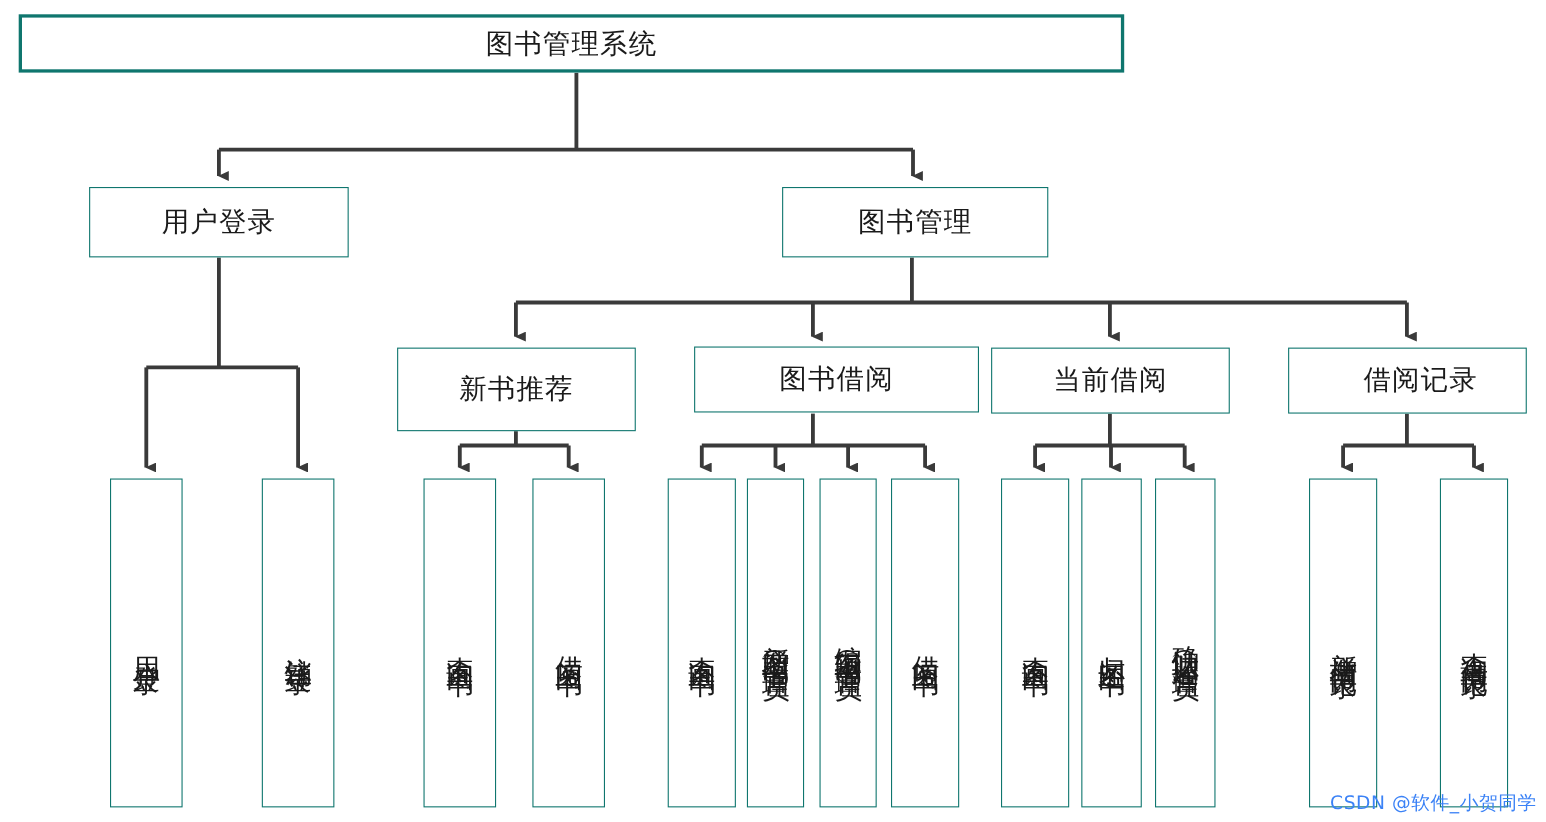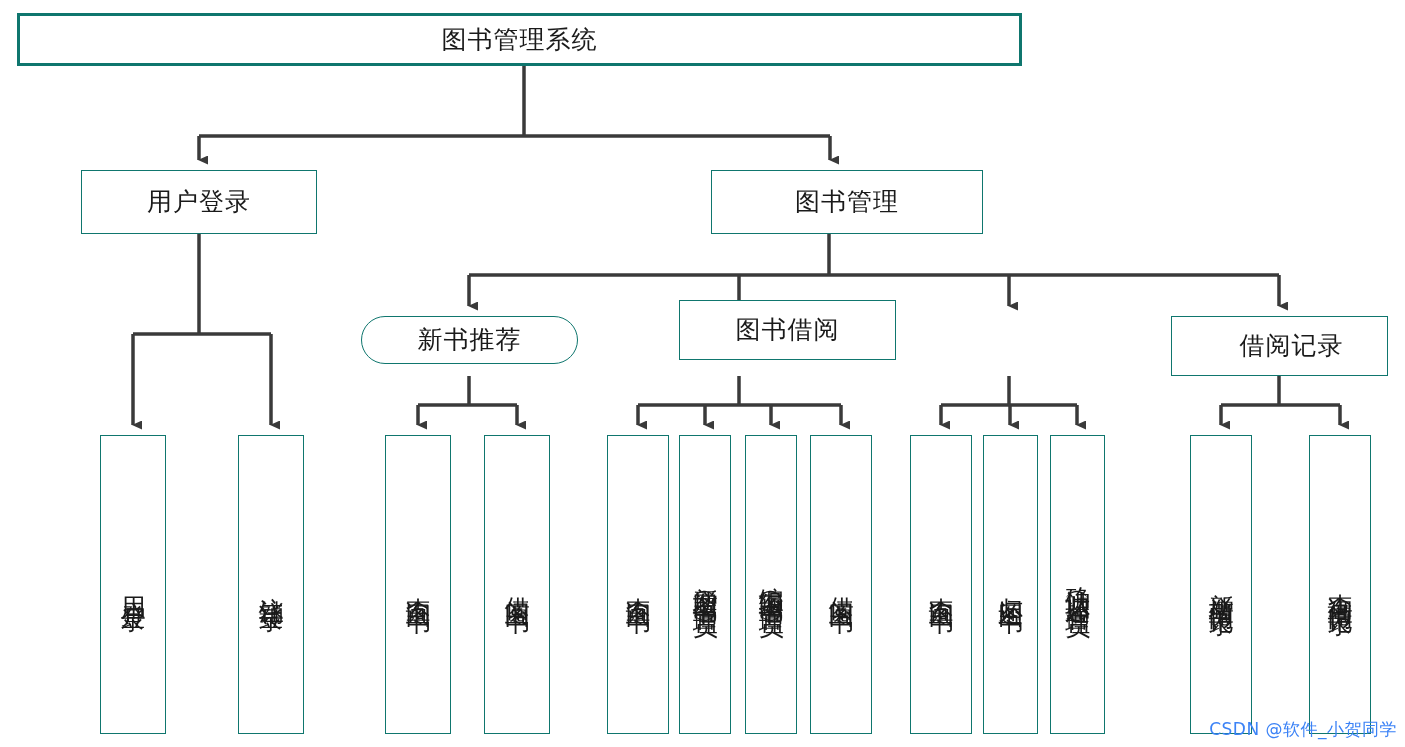--- a/index.html
+++ b/index.html
@@ -121,29 +121,32 @@
     </g>
   </svg>
 
   <div class="node h node-root" style="left:17px; top:13px; width:1005px; height:53px;">
     <span>图书管理系统</span>
   </div>
 
   <div class="node h" style="left:81px; top:170px; width:236px; height:64px;">
     <span>用户登录</span>
   </div>
-  <div class="node h" style="left:711px; top:170px; width:272px; height:64px;">
+  <div class="node h" style="left:711px; top:170px; width:242px; height:64px;">
     <span>图书管理</span>
   </div>
 
-  <div class="node h" style="left:361px; top:316px; width:217px; height:48px;border-radius:26px;">
+  <div class="node h" style="left:361px; top:316px; width:217px; height:76px;">
     <span>新书推荐</span>
   </div>
-  <div class="node h" style="left:631px; top:300px; width:217px; height:60px;margin-left:48px;">
+  <div class="node h" style="left:631px; top:315px; width:259px; height:60px;">
     <span>图书借阅</span>
+  </div>
+  <div class="node h" style="left:901px; top:316px; width:217px; height:60px;">
+    <span>当前借阅</span>
   </div>
   <div class="node h" style="left:1171px; top:316px; width:217px; height:60px;padding-left:24px;">
     <span>借阅记录</span>
   </div>
 
   <div class="node v" style="left:100px; top:435px; width:66px; height:299px;">
     <span class="vtext">用户登录</span>
   </div>
   <div class="node v" style="left:238px; top:435px; width:66px; height:299px;">
     <span class="vtext">注销登录</span>

